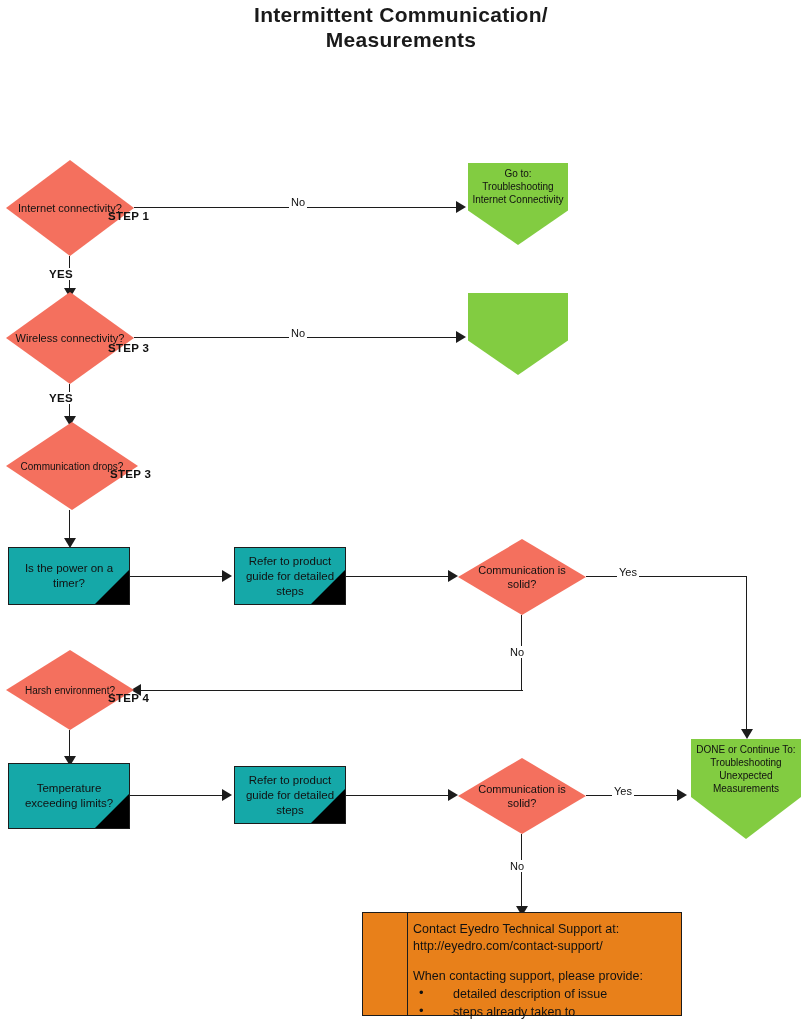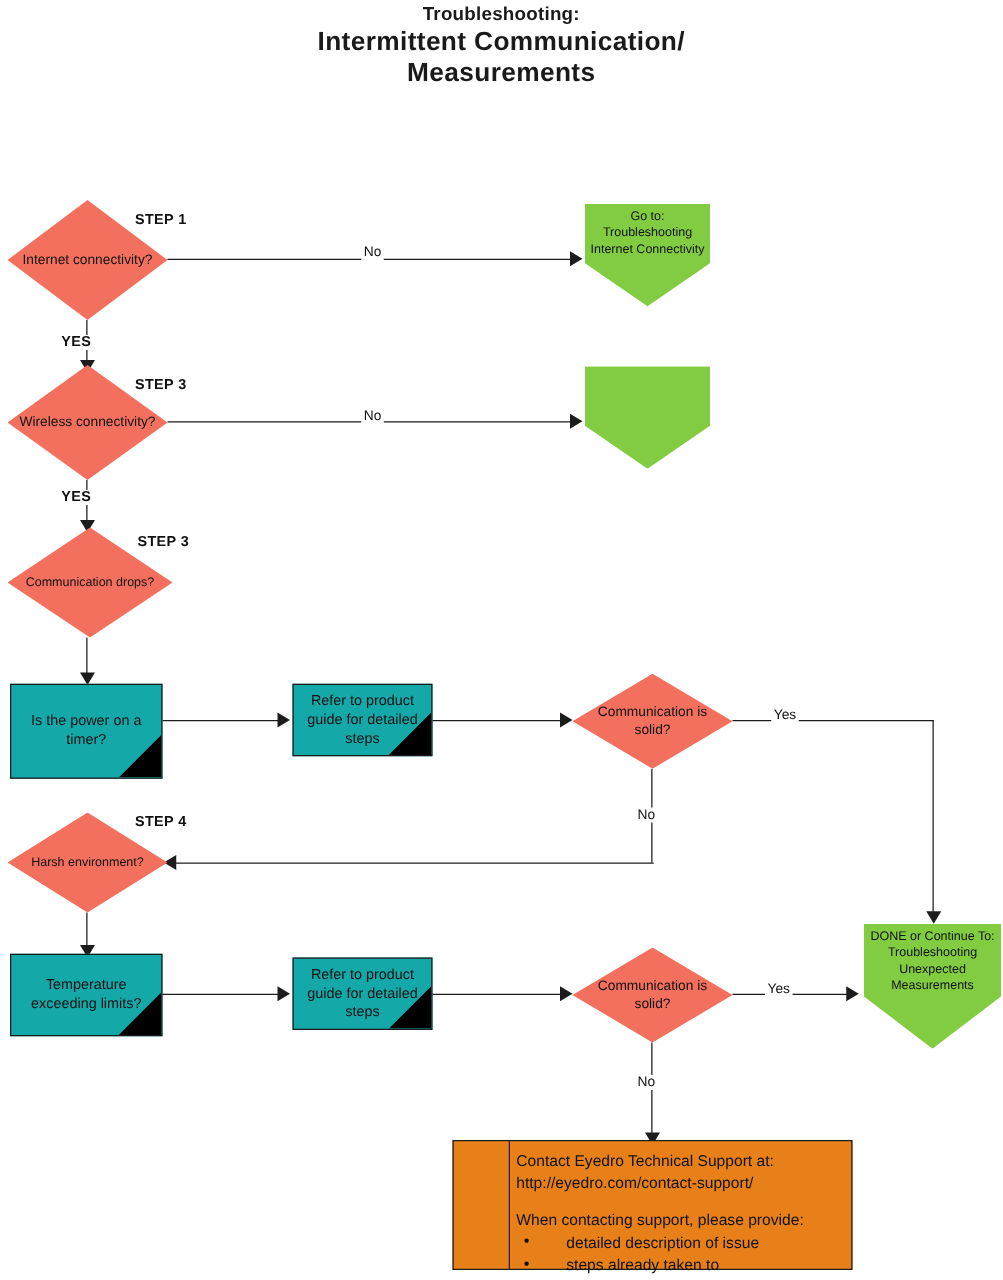--- a/index.html
+++ b/index.html
@@ -76,20 +76,21 @@
   .diamond.small .dlabel { font-size: 10px; line-height: 13px; }
 
   
   .step-label {
     position: absolute;
     font-size: 11.5px;
     font-weight: bold;
     color: #111;
     letter-spacing: 0.3px;
     white-space: nowrap;
+    margin-top: 40px;
   }
 
   
   .teal-box {
     position: absolute;
     background: #15A8A8;
     border: 1px solid #1c1c1c;
     box-sizing: border-box;
     overflow: hidden;
   }
@@ -229,21 +230,20 @@
     font-size: 11.5px;
     letter-spacing: 0.3px;
   }
 </style>
 </head>
 <body>
 
 <div id="page">
 
   <div id="title-block">
-    <div class="t-line1">Troubleshooting:</div>
     <div class="t-line2">Intermittent Communication/</div>
     <div class="t-line3">Measurements</div>
   </div>
 
   <div class="diamond" style="left:6px; top:160px; width:128px; height:96px;">
     <div class="dshape"></div>
     <div class="dlabel">Internet connectivity?</div>
   </div>
   <div class="step-label" style="left:108px; top:170px;">STEP 1</div>
 
@@ -280,21 +280,21 @@
 
   <div class="diamond small" style="left:6px; top:422px; width:132px; height:88px;">
     <div class="dshape"></div>
     <div class="dlabel">Communication drops?</div>
   </div>
   <div class="step-label" style="left:110px; top:428px;">STEP 3</div>
 
   <div class="vline" style="left:69px; top:510px; height:32px;"></div>
   <div class="arrow-down" style="left:64px; top:538px;"></div>
 
-  <div class="teal-box" style="left:8px; top:547px; width:122px; height:76px;">
+  <div class="teal-box" style="left:8px; top:547px; width:122px; height:58px;">
     <div class="tlabel">Is the power on a timer?</div>
     <div class="fold"></div>
   </div>
 
   <div class="hline" style="left:130px; top:576px; width:94px;"></div>
   <div class="arrow-right" style="left:222px; top:570px;"></div>
 
   <div class="teal-box" style="left:234px; top:547px; width:112px; height:58px;">
     <div class="tlabel">Refer to product guide for detailed steps</div>
     <div class="fold"></div>

